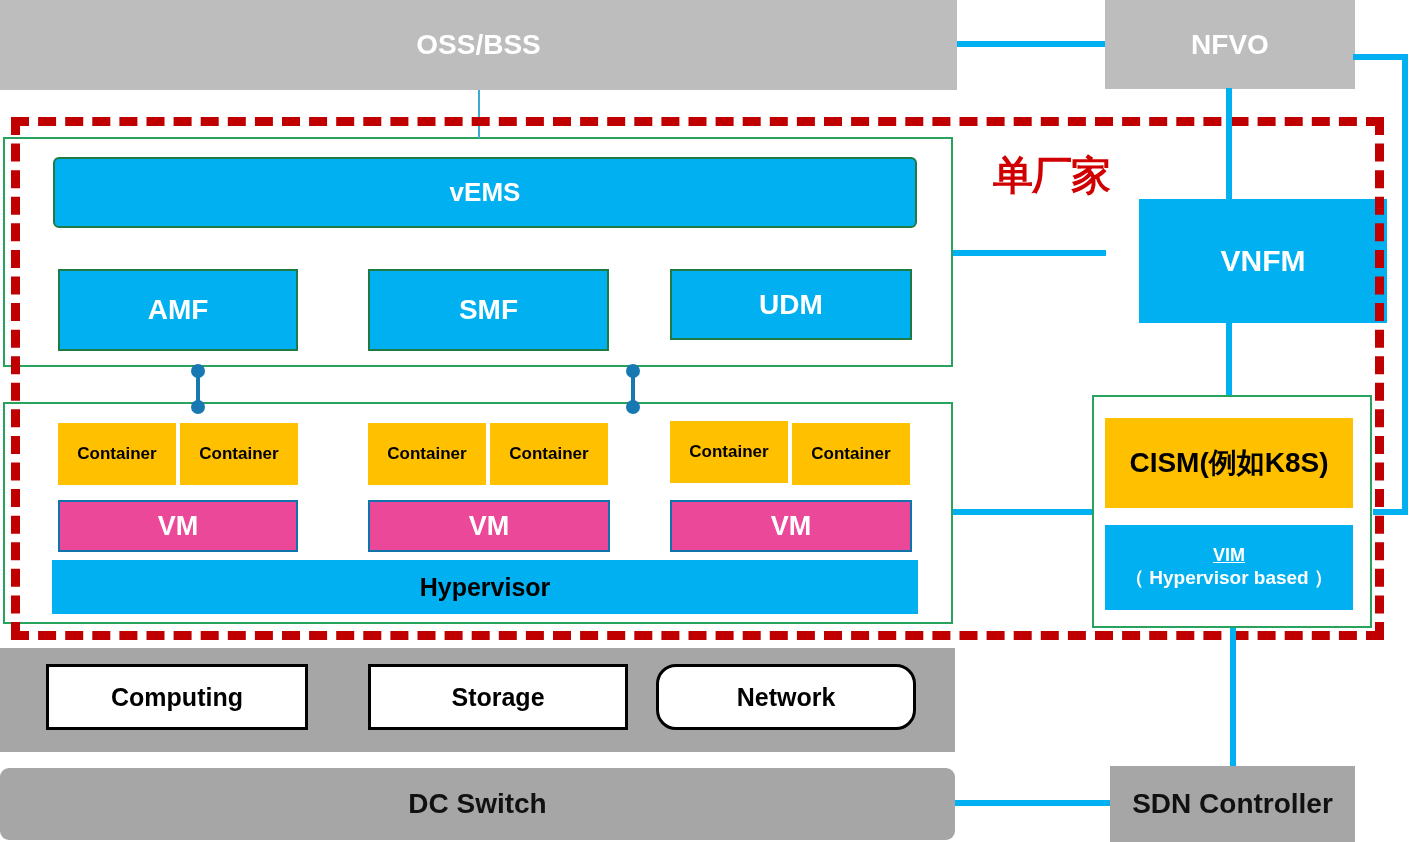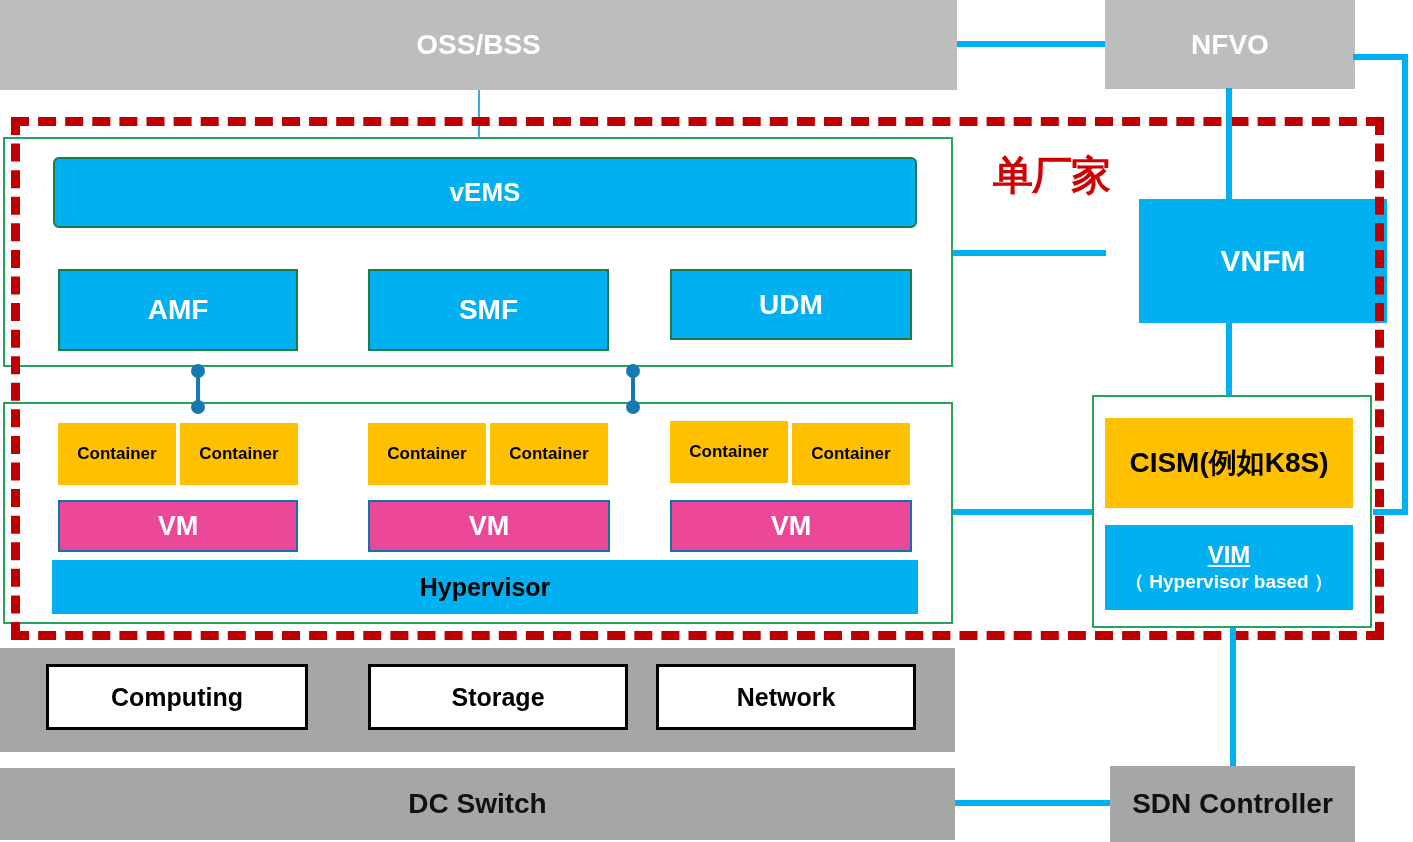--- a/index.html
+++ b/index.html
@@ -43,21 +43,21 @@
   .dot {
     position: absolute; width: 14px; height: 14px; border-radius: 50%;
     background: #1878B2; z-index: 7;
   }
   .conn { position: absolute; background: #1878B2; z-index: 6; }
   .vendor-label {
     position: absolute; color: #D00000; font-weight: bold; font-size: 40px;
     letter-spacing: -1px; z-index: 6; white-space: nowrap;
   }
   .vim-sub { font-size: 19px; font-weight: bold; line-height: 1.25; }
-  .vim-title { font-size: 24px; font-weight: bold; line-height: 1.2; text-decoration: underline; }
+  .vim-title { font-size: 18px; font-weight: bold; line-height: 1.2; text-decoration: underline; }
   .col { flex-direction: column; }
 </style>
 </head>
 <body>
 
 <div id="canvas">
 
   <div class="box gray-header" style="left:0;top:0;width:957px;height:90px;">
     <span>OSS/BSS</span>
   </div>
@@ -142,25 +142,25 @@
     <span class="vim-sub">（ Hypervisor based ）</span>
   </div>
 
   <div class="abs gray-bar" style="left:0;top:648px;width:955px;height:104px;z-index:2;"></div>
   <div class="hw-box" style="left:46px;top:664px;width:262px;height:66px;">
     <span>Computing</span>
   </div>
   <div class="hw-box" style="left:368px;top:664px;width:260px;height:66px;">
     <span>Storage</span>
   </div>
-  <div class="hw-box" style="left:656px;top:664px;width:260px;height:66px;">
+  <div class="hw-box" style="left:656px;top:664px;width:260px;height:66px;border-radius:20px;">
     <span>Network</span>
   </div>
 
-  <div class="box gray-bar" style="left:0;top:768px;width:955px;height:72px;font-size:28px;">
+  <div class="box gray-bar" style="left:0;top:768px;width:955px;height:72px;font-size:28px;border-radius:9px;">
     <span>DC Switch</span>
   </div>
 
   <div class="box gray-bar" style="left:1110px;top:766px;width:245px;height:76px;font-size:28px;">
     <span>SDN Controller</span>
   </div>
 
   <div class="line" style="left:957px;top:41px;width:148px;height:6px;"></div>
   <div class="thin-line" style="left:478px;top:90px;width:2px;height:48px;"></div>
   <div class="line" style="left:1353px;top:54px;width:55px;height:6px;"></div>

